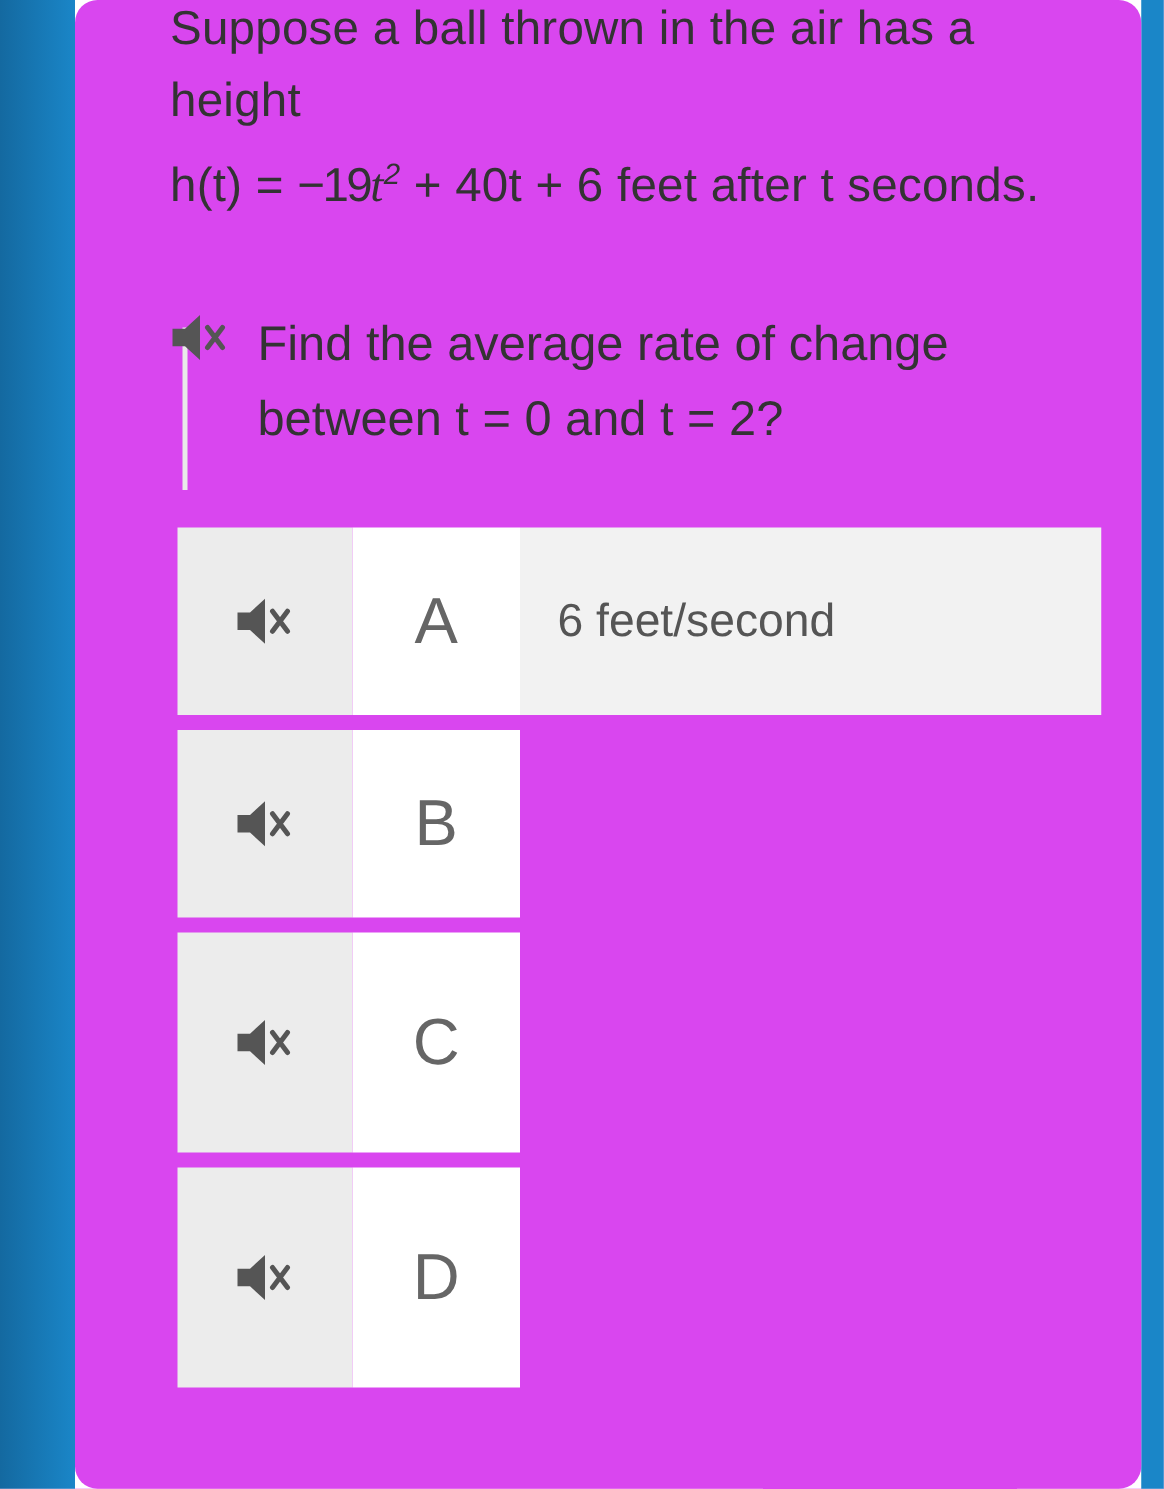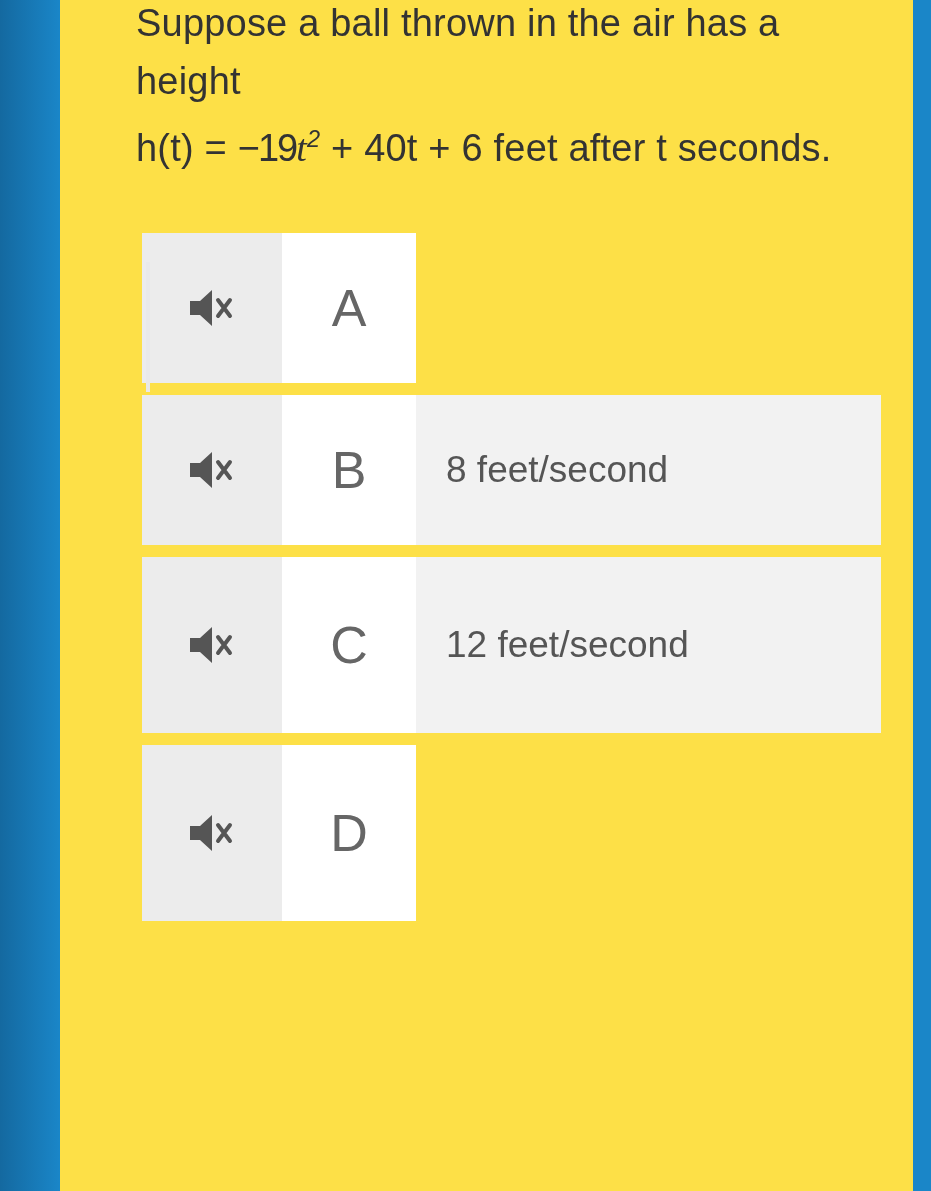--- a/index.html
+++ b/index.html
@@ -19,22 +19,23 @@
     }
     .side-right {
       position: absolute;
       right: 0; top: 0; bottom: 0;
       width: 18px;
       background: #1a86c8;
     }
     .content {
       position: absolute;
       left: 60px; right: 18px; top: 0; bottom: 0;
-      background: #fde047;
+      background: #d946ef;
       padding: 0 32px 65px 76px;
+      border-radius: 18px;
     }
     .problem-text {
       font-size: 38px;
       line-height: 58px;
       color: #333;
       letter-spacing: 0.2px;
       margin-top: -6px;
     }
     .math-sup { font-size: 0.62em; vertical-align: super; font-style: italic; }
     .math-it { font-style: italic; font-family: Georgia, 'Times New Roman', serif; }
@@ -119,59 +120,69 @@
 
 <div class="content">
 
   <div class="problem-text">
     <span>Suppose a ball thrown in the air has a height</span><br>
     <span>h(t) = </span><span class="minus">−19</span><span class="math-it">t</span><span class="math-sup">2</span><span> + 40t + 6 feet after t seconds.</span>
   </div>
 
   <div class="divider"></div>
 
+  <div class="question-row">
+    <div class="q-audio-col">
+      <span class="mute-icon">
+        <svg width="48" height="42" viewBox="0 0 48 42">
+          <path d="M2 14 L12 14 L24 3 L24 39 L12 28 L2 28 Z" fill="#555"></path>
+          <path d="M30 13 L42 29 M42 13 L30 29" stroke="#555" stroke-width="4" stroke-linecap="round" fill="none"></path>
+        </svg>
+      </span>
+    </div>
+    <div class="q-text">Find the average rate of change between t = 0 and t = 2?</div>
+  </div>
 
   <div class="options">
 
     <div class="option">
       <div class="opt-audio">
         <span class="mute-icon">
           <svg width="48" height="42" viewBox="0 0 48 42">
             <path d="M2 14 L12 14 L24 3 L24 39 L12 28 L2 28 Z" fill="#555"></path>
             <path d="M30 13 L42 29 M42 13 L30 29" stroke="#555" stroke-width="4" stroke-linecap="round" fill="none"></path>
           </svg>
         </span>
       </div>
       <div class="opt-letter">A</div>
+      <div class="opt-text">6 feet/second</div>
     </div>
 
     <div class="option">
       <div class="opt-audio">
         <span class="mute-icon">
           <svg width="48" height="42" viewBox="0 0 48 42">
             <path d="M2 14 L12 14 L24 3 L24 39 L12 28 L2 28 Z" fill="#555"></path>
             <path d="M30 13 L42 29 M42 13 L30 29" stroke="#555" stroke-width="4" stroke-linecap="round" fill="none"></path>
           </svg>
         </span>
       </div>
       <div class="opt-letter">B</div>
-      <div class="opt-text">8 feet/second</div>
     </div>
 
     <div class="option tall">
       <div class="opt-audio">
         <span class="mute-icon">
           <svg width="48" height="42" viewBox="0 0 48 42">
             <path d="M2 14 L12 14 L24 3 L24 39 L12 28 L2 28 Z" fill="#555"></path>
             <path d="M30 13 L42 29 M42 13 L30 29" stroke="#555" stroke-width="4" stroke-linecap="round" fill="none"></path>
           </svg>
         </span>
       </div>
       <div class="opt-letter">C</div>
-      <div class="opt-text">12 feet/second</div>
     </div>
 
     <div class="option tall">
       <div class="opt-audio">
         <span class="mute-icon">
           <svg width="48" height="42" viewBox="0 0 48 42">
             <path d="M2 14 L12 14 L24 3 L24 39 L12 28 L2 28 Z" fill="#555"></path>
             <path d="M30 13 L42 29 M42 13 L30 29" stroke="#555" stroke-width="4" stroke-linecap="round" fill="none"></path>
           </svg>
         </span>

